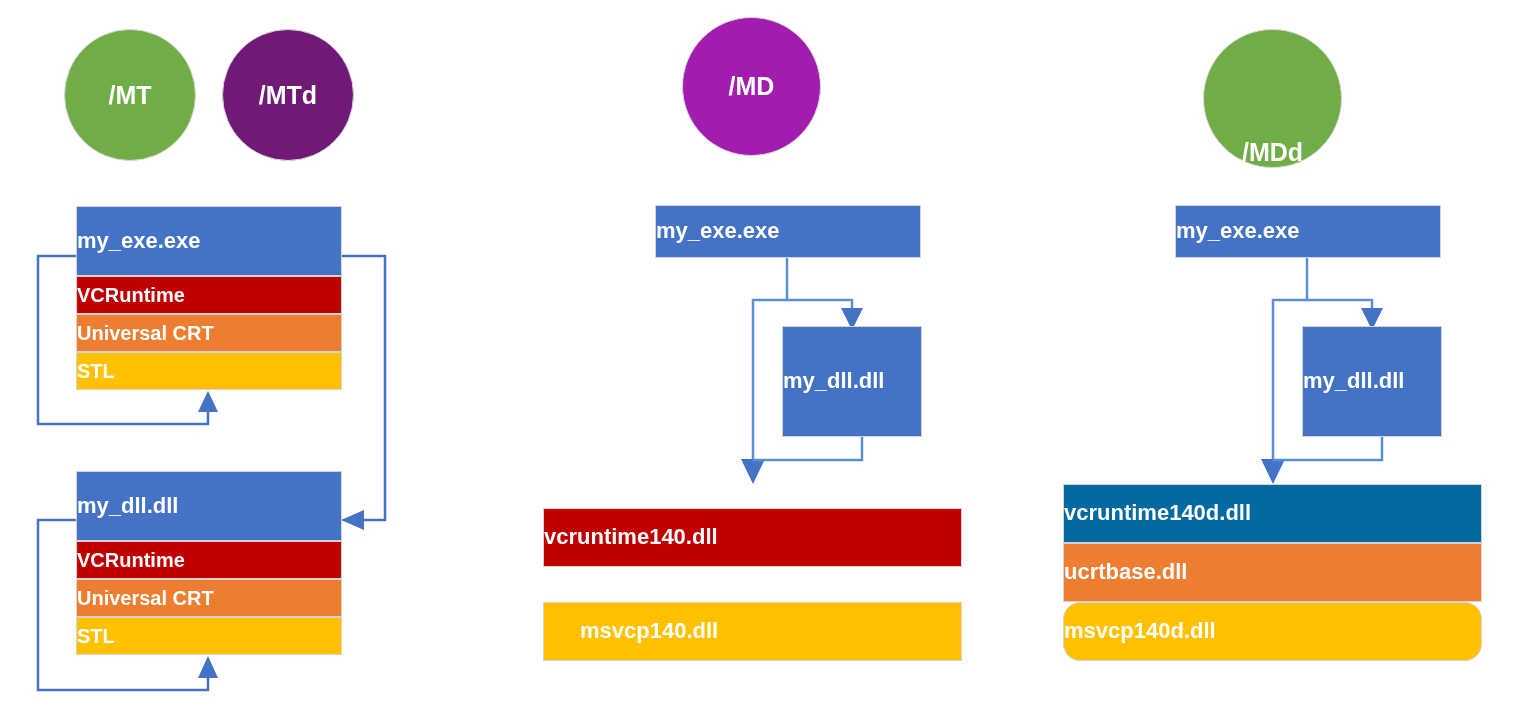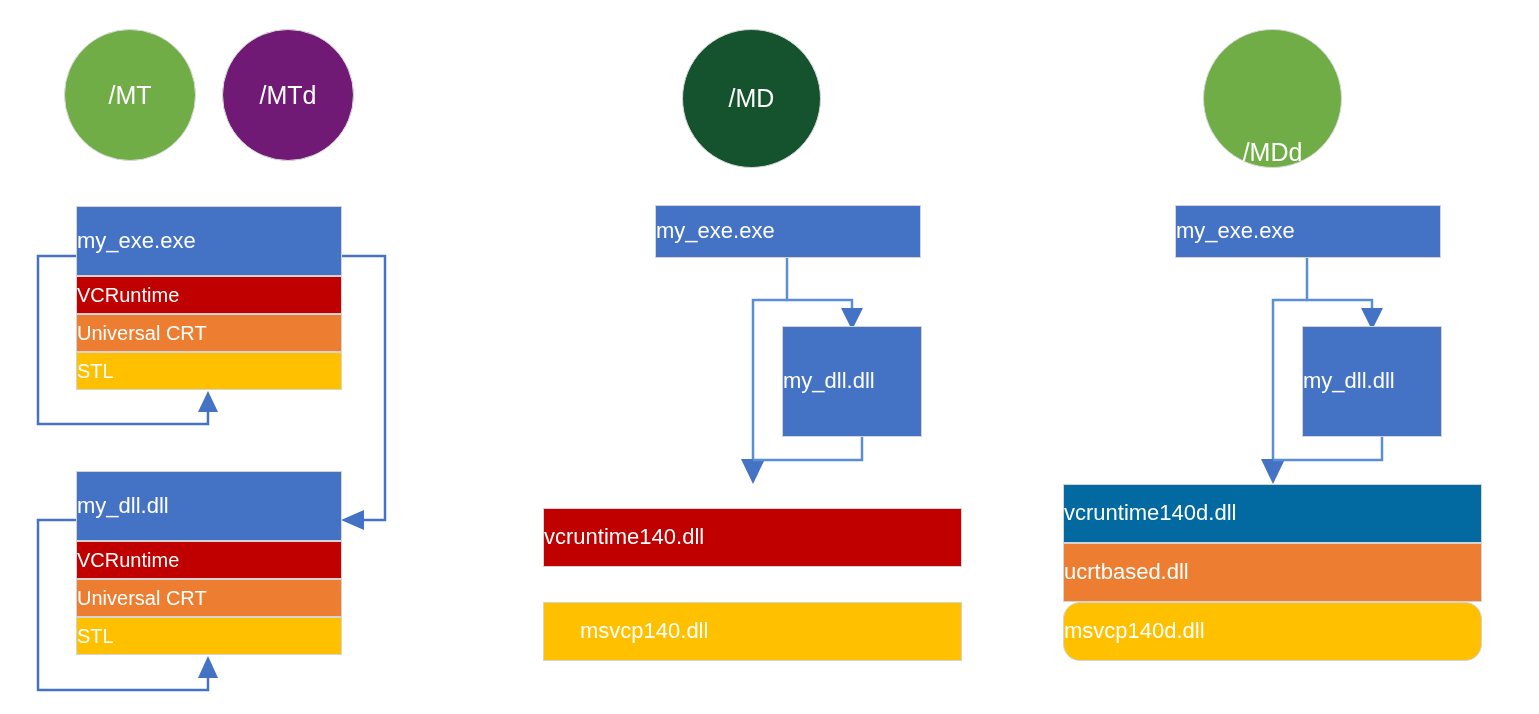--- a/index.html
+++ b/index.html
@@ -10,20 +10,21 @@
   }
   body {
     font-family: "Liberation Sans", sans-serif;
   }
   #canvas {
     position: relative;
     width: 1539px;
     height: 714px;
     background: #ffffff;
     overflow: hidden;
+    font-weight: bold;
   }
   svg.wires {
     position: absolute;
     left: 0;
     top: 0;
     width: 1539px;
     height: 714px;
     pointer-events: none;
   }
   .node {
@@ -143,21 +144,21 @@
   <div class="node" style="left:76px; top:541px; width:266px; height:38px; background:#C00000; font-size:20px;">
     <span class="lbl">VCRuntime</span>
   </div>
   <div class="node" style="left:76px; top:579px; width:266px; height:38px; background:#ED7D31; font-size:20px;">
     <span class="lbl">Universal CRT</span>
   </div>
   <div class="node" style="left:76px; top:617px; width:266px; height:38px; background:#FFC000; font-size:20px;">
     <span class="lbl">STL</span>
   </div>
 
-  <div class="circle" style="left:682px; top:29px; width:139px; height:139px; background:#14532d;">
+  <div class="circle" style="left:682px; top:17px; width:139px; height:139px; background:#a21caf;">
     <span class="lbl">/MD</span>
   </div>
 
   <div class="node" style="left:655px; top:205px; width:266px; height:53px; background:#4472C4; font-size:22px;">
     <span class="lbl">my_exe.exe</span>
   </div>
 
   <div class="node" style="left:782px; top:326px; width:140px; height:111px; background:#4472C4; font-size:22px;">
     <span class="lbl">my_dll.dll</span>
   </div>
@@ -178,19 +179,19 @@
   </div>
 
   <div class="node" style="left:1302px; top:326px; width:140px; height:111px; background:#4472C4; font-size:22px;">
     <span class="lbl">my_dll.dll</span>
   </div>
 
   <div class="node" style="left:1063px; top:484px; width:419px; height:59px; background:#0369a1; font-size:22px;">
     <span class="lbl">vcruntime140d.dll</span>
   </div>
   <div class="node" style="left:1063px; top:543px; width:419px; height:59px; background:#ED7D31; font-size:22px;">
-    <span class="lbl">ucrtbased.dll</span>
+    <span class="lbl">ucrtbase.dll</span>
   </div>
   <div class="node" style="left:1063px; top:602px; width:419px; height:59px; background:#FFC000; font-size:22px;border-radius:17px;">
     <span class="lbl">msvcp140d.dll</span>
   </div>
 
 </div>
 
 </body></html>

